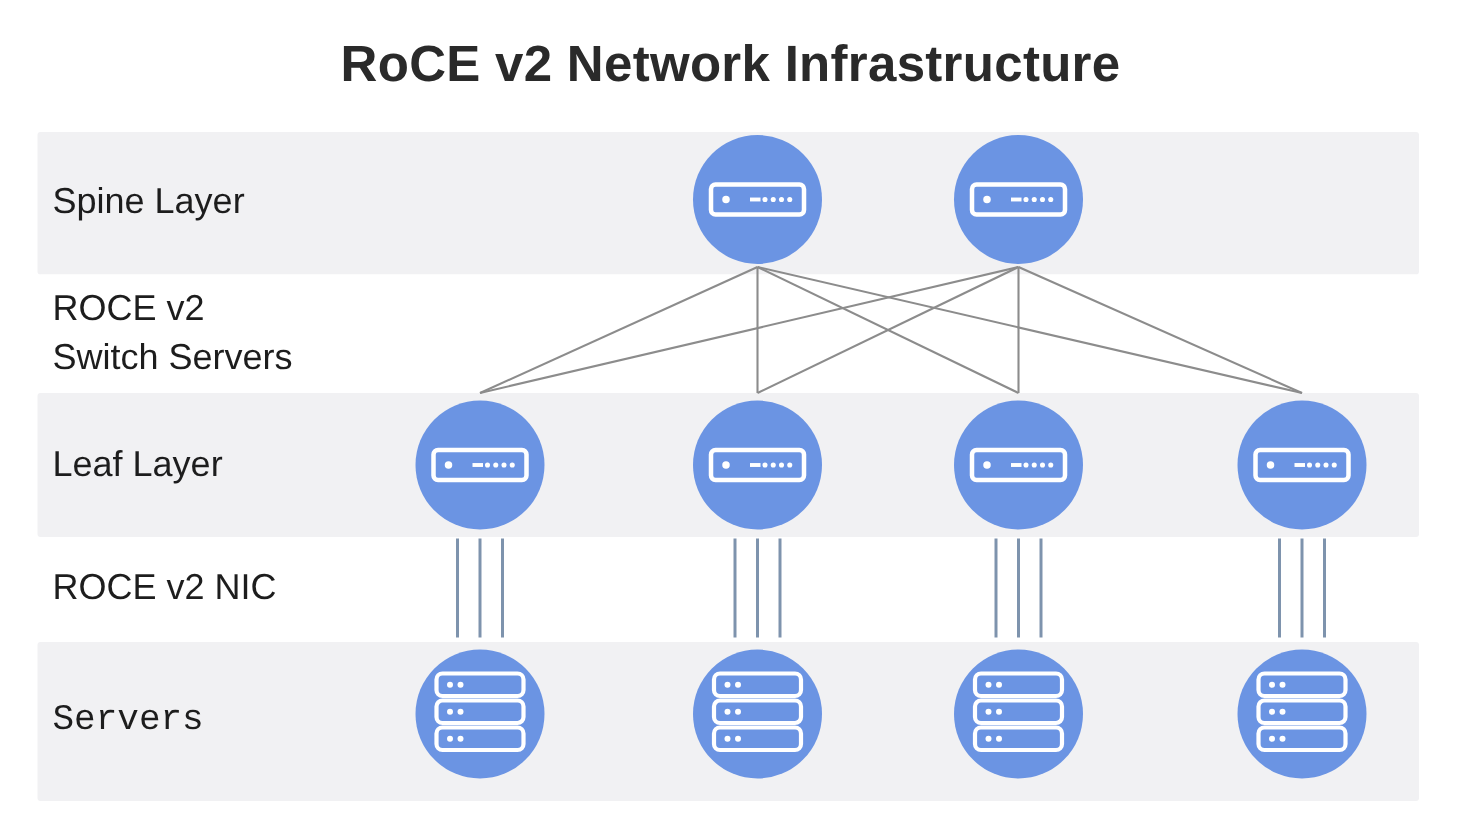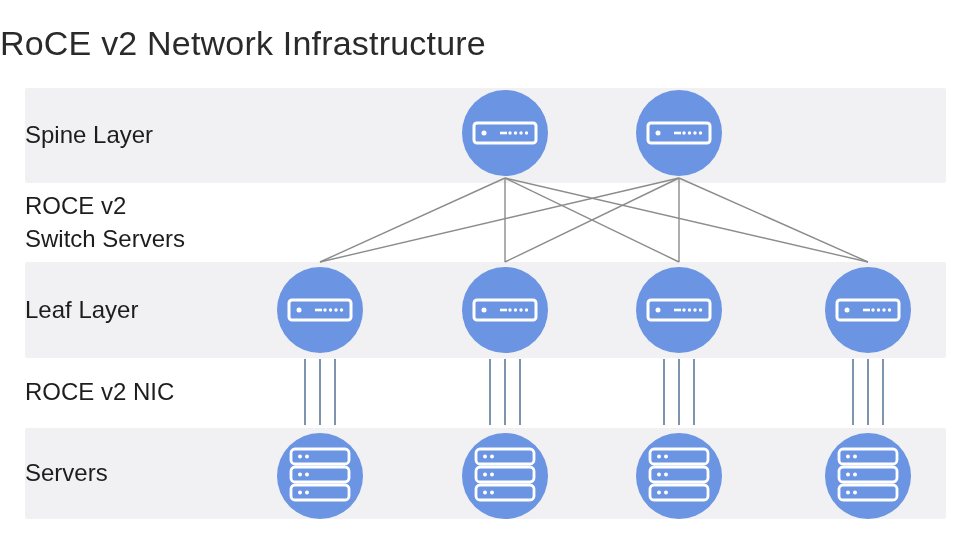--- a/index.html
+++ b/index.html
@@ -5,40 +5,41 @@
   html,body{margin:0;padding:0;background:#ffffff;}
   #canvas{
     position:relative;
     width:974px;height:548px;
     background:#ffffff;
     font-family:"Liberation Sans","DejaVu Sans",sans-serif;
     overflow:hidden;
   }
   .title{
     position:absolute;left:0;top:24px;width:974px;
-    text-align:left;
-    font-size:34px;font-weight:400;color:#2a2a2a;
+    text-align:center;
+    font-size:34px;font-weight:700;color:#2a2a2a;
     letter-spacing:0.2px;
   }
   .band{
     position:absolute;left:25px;width:921px;
     display:flex;align-items:center;
     border-radius:2px;
   }
   .band-gray{background:#f1f1f3;}
   .band-white{background:#ffffff;}
   .band-label{
+    padding-left:10px;
     font-size:24px;font-weight:500;color:#1d1d1d;
     line-height:1.35;white-space:pre-line;
   }
   #band-spine  {top:88px;height:95px;}
   #band-fabric {top:183px;height:79px;}
   #band-leaf   {top:262px;height:96px;}
   #band-nic    {top:358px;height:68px;}
-  #band-servers{top:428px;height:91px;}
+  #band-servers{top:428px;height:106px;font-family:Liberation Mono, monospace;}
   #topology{position:absolute;left:0;top:0;}
 </style>
 </head>
 <body>
 
 <div id="canvas">
 
   <div class="title">RoCE v2 Network Infrastructure</div>
 
   <div class="band band-gray" id="band-spine">

